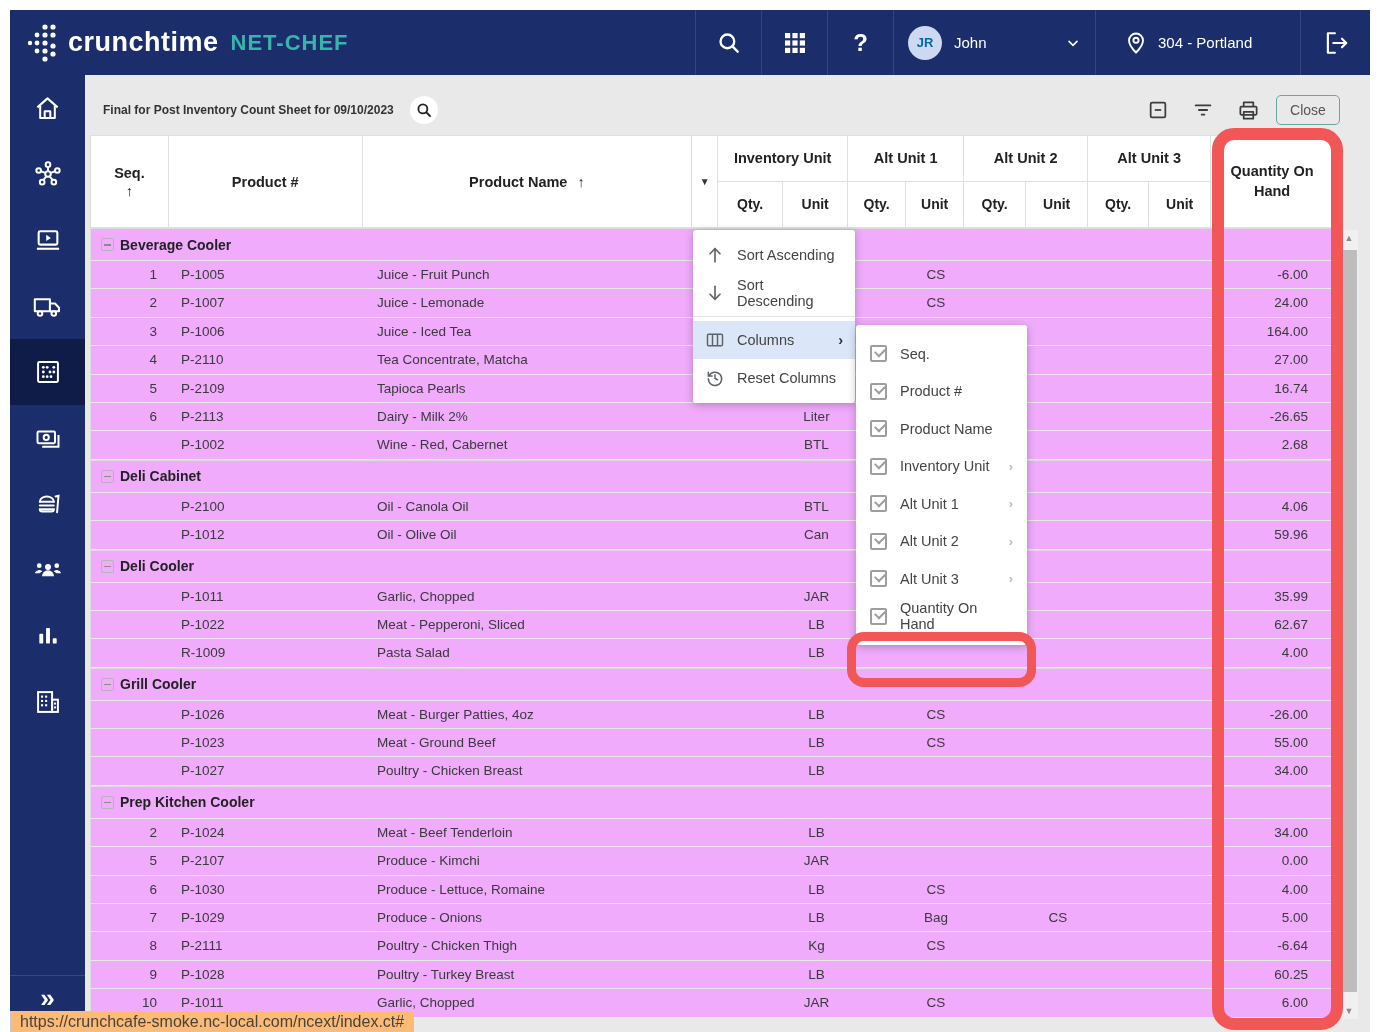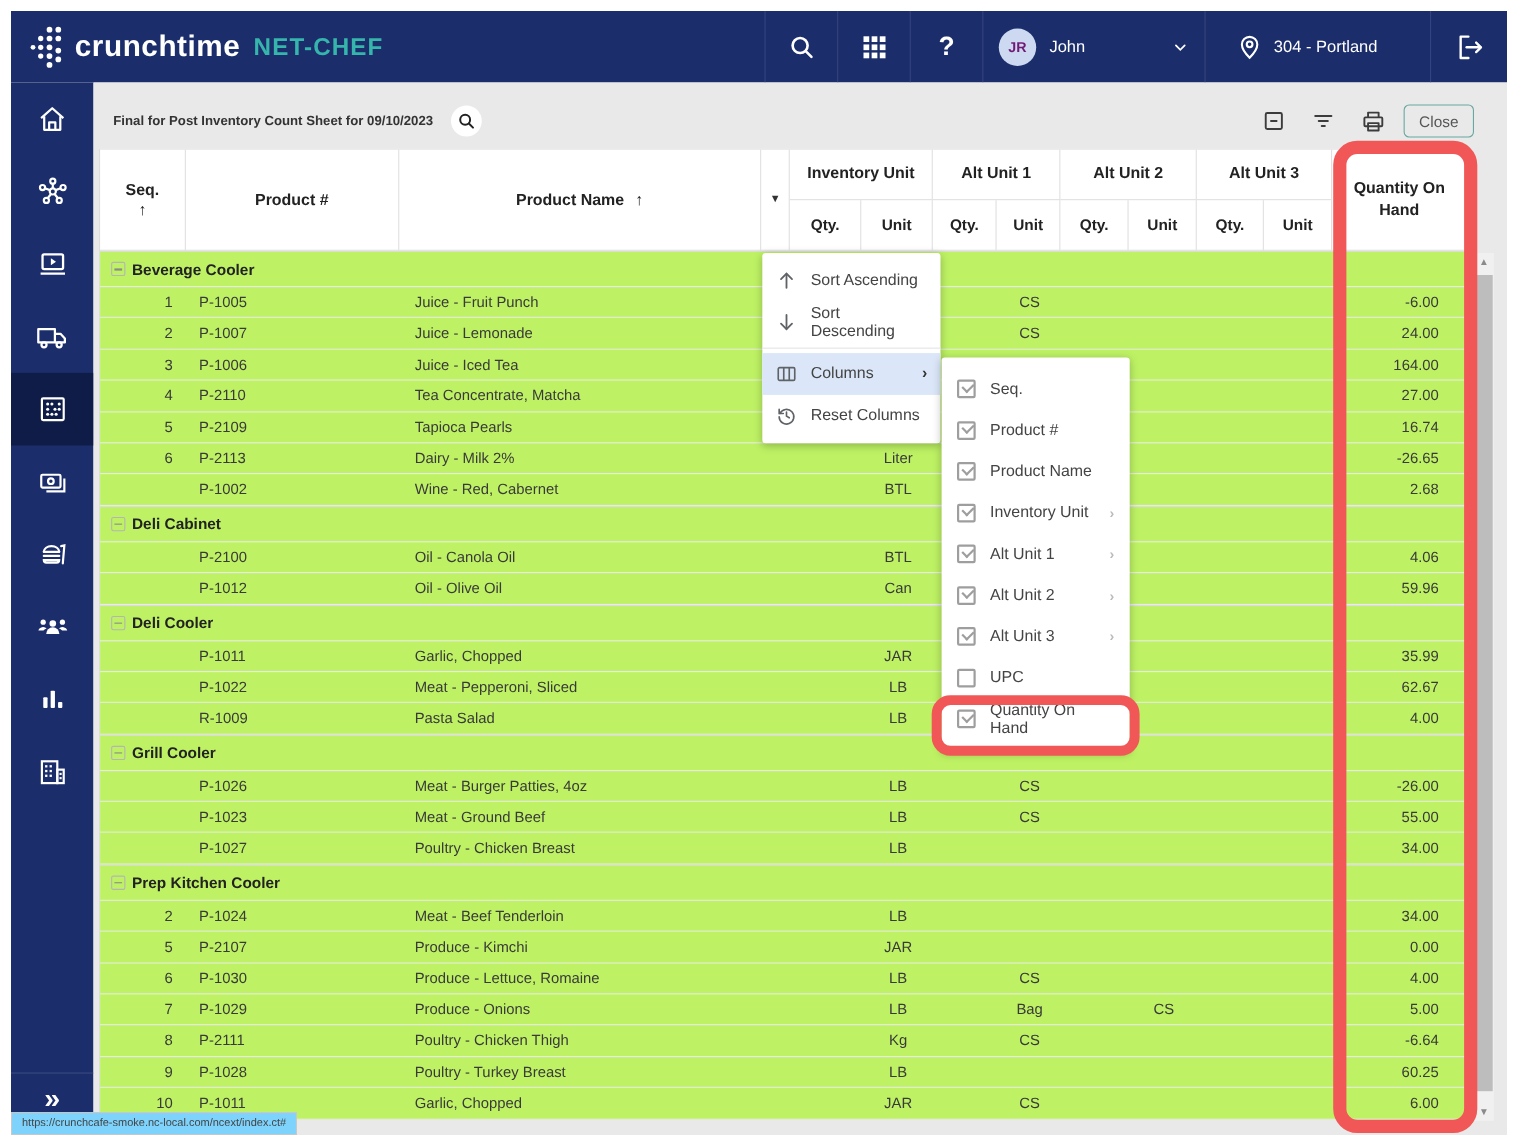--- a/index.html
+++ b/index.html
@@ -10,21 +10,21 @@
   .topbar { position:absolute; left:10px; top:10px; width:1360px; height:65px;
             background:#1b2e6b; display:flex; align-items:stretch; color:#fff; }
   .brand-wrap { display:flex; align-items:center; padding-left:16px; flex:1; }
   .brand-name { font-size:27px; font-weight:bold; letter-spacing:.5px; color:#fff; }
   .brand-prod { font-size:22px; font-weight:bold; letter-spacing:1px; margin-left:12px; color:#35b5ab; }
   .tb-cell { display:flex; align-items:center; justify-content:center; border-left:1px solid #35437e; }
   .tb-icon-btn { width:66px; cursor:pointer; }
   .tb-user { width:202px; padding:0 14px; justify-content:flex-start; gap:12px; cursor:pointer; }
   .tb-loc { width:205px; padding:0 28px; justify-content:flex-start; gap:10px; cursor:pointer; }
   .tb-logout { width:70px; cursor:pointer; }
-  .avatar { width:34px; height:34px; border-radius:50%; background:#cdd9f0; color:#701a75;
+  .avatar { width:34px; height:34px; border-radius:50%; background:#cdd9f0; color:#0369a1;
             font-weight:bold; font-size:13px; display:flex; align-items:center; justify-content:center; }
   .tb-name { font-size:15px; flex:1; }
   .help-q { font-size:24px; font-weight:bold; color:#fff; }
 
   
   .sidebar { position:absolute; left:10px; top:75px; width:75px; height:945px; background:#1b2e6b;
              display:flex; flex-direction:column; align-items:center; }
   .sb-item { width:75px; height:66px; display:flex; align-items:center; justify-content:center; cursor:pointer; }
   .sb-item.active { background:#0e1c47; }
   .sb-spacer { flex:1; }
@@ -56,21 +56,21 @@
   .hgroup { display:flex; flex-direction:column; }
   .hgroup-top { height:46px; border-right:1px solid #e0e0e0; border-bottom:1px solid #e0e0e0;
                 display:flex; align-items:center; justify-content:center; font-size:14.5px; }
   .hgroup-bottom { display:flex; height:47px; }
   .hsub { border-right:1px solid #e0e0e0; border-bottom:1px solid #e0e0e0; display:flex;
           align-items:center; justify-content:center; font-size:14px; }
   .menu-trigger { cursor:pointer; }
   .sort-arrow { font-weight:bold; }
 
   .tbody { width:100%; }
-  .trow { display:flex; align-items:center; border-bottom:1px solid #e9e9e9; background:#bef264; }
+  .trow { display:flex; align-items:center; border-bottom:1px solid #e9e9e9; background:#f0abfc; }
   .data-row { height:28.4px; font-size:13.5px; color:#3a3a3a; }
   .group-row { height:33px; border-top:1px solid #dcdcdc; }
   .group-icon { width:13px; height:13px; border:1px solid #b5b5b5; border-radius:2px; margin:0 6px 0 10px;
                 position:relative; cursor:pointer; flex:none; }
   .group-icon::after { content:""; position:absolute; left:2px; right:2px; top:5px; height:1.5px; background:#8a8a8a; }
   .group-label { font-size:14px; font-weight:bold; color:#222; }
   .cell { display:block; height:100%; line-height:28.4px; overflow:hidden; white-space:nowrap; flex:none; }
   .c-seq  { width:78px;  text-align:right; padding-right:12px; }
   .c-prod { width:194px; padding-left:12px; }
   .c-name { width:330px; padding-left:14px; }
@@ -108,23 +108,23 @@
   .cbx.checked::after { content:""; position:absolute; left:2.5px; top:0.5px; width:8px; height:5px;
                         border-left:2px solid #9e9e9e; border-bottom:2px solid #9e9e9e; transform:rotate(-45deg); }
   .sub-chev { margin-left:auto; color:#bbb; font-size:13px; font-weight:bold; }
 
   
   .anno { position:absolute; border:12px solid #f25757; border-radius:22px; z-index:60; pointer-events:none; }
   .anno-col { left:1212px; top:128px; width:131px; height:902px; }
   .anno-menu { left:847px; top:632px; width:189px; height:55px; border-width:9px; border-radius:17px; z-index:62; }
 
   
-  .statusbar { position:absolute; left:10px; top:1011px; height:21px; background:#7dd3fc;
+  .statusbar { position:absolute; left:10px; top:1011px; height:21px; background:#fdba74;
                border:1px solid #c8c8c8; display:flex; align-items:center; padding:0 9px;
-               font-size:10px; color:#444; z-index:70; white-space:nowrap; }
+               font-size:16px; color:#444; z-index:70; white-space:nowrap; }
 
   svg { display:block; }
 </style>
 </head>
 <body>
 
 <div class="topbar">
   <div class="brand-wrap">
     <span>
       <svg width="42" height="44" viewBox="0 0 42 44">
@@ -877,24 +877,20 @@
       <span class="cbx checked"></span>
       <span>Alt Unit 2</span>
       <span class="sub-chev">›</span>
     </div>
     <div class="sub-item">
       <span class="cbx checked"></span>
       <span>Alt Unit 3</span>
       <span class="sub-chev">›</span>
     </div>
     <div class="sub-item">
-      <span class="cbx"></span>
-      <span>UPC</span>
-    </div>
-    <div class="sub-item">
       <span class="cbx checked"></span>
       <span>Quantity On Hand</span>
     </div>
   </div>
 
 <div class="anno anno-col"></div>
 <div class="anno anno-menu"></div>
 
 <div class="statusbar">
   <span>https://crunchcafe-smoke.nc-local.com/ncext/index.ct#</span>

